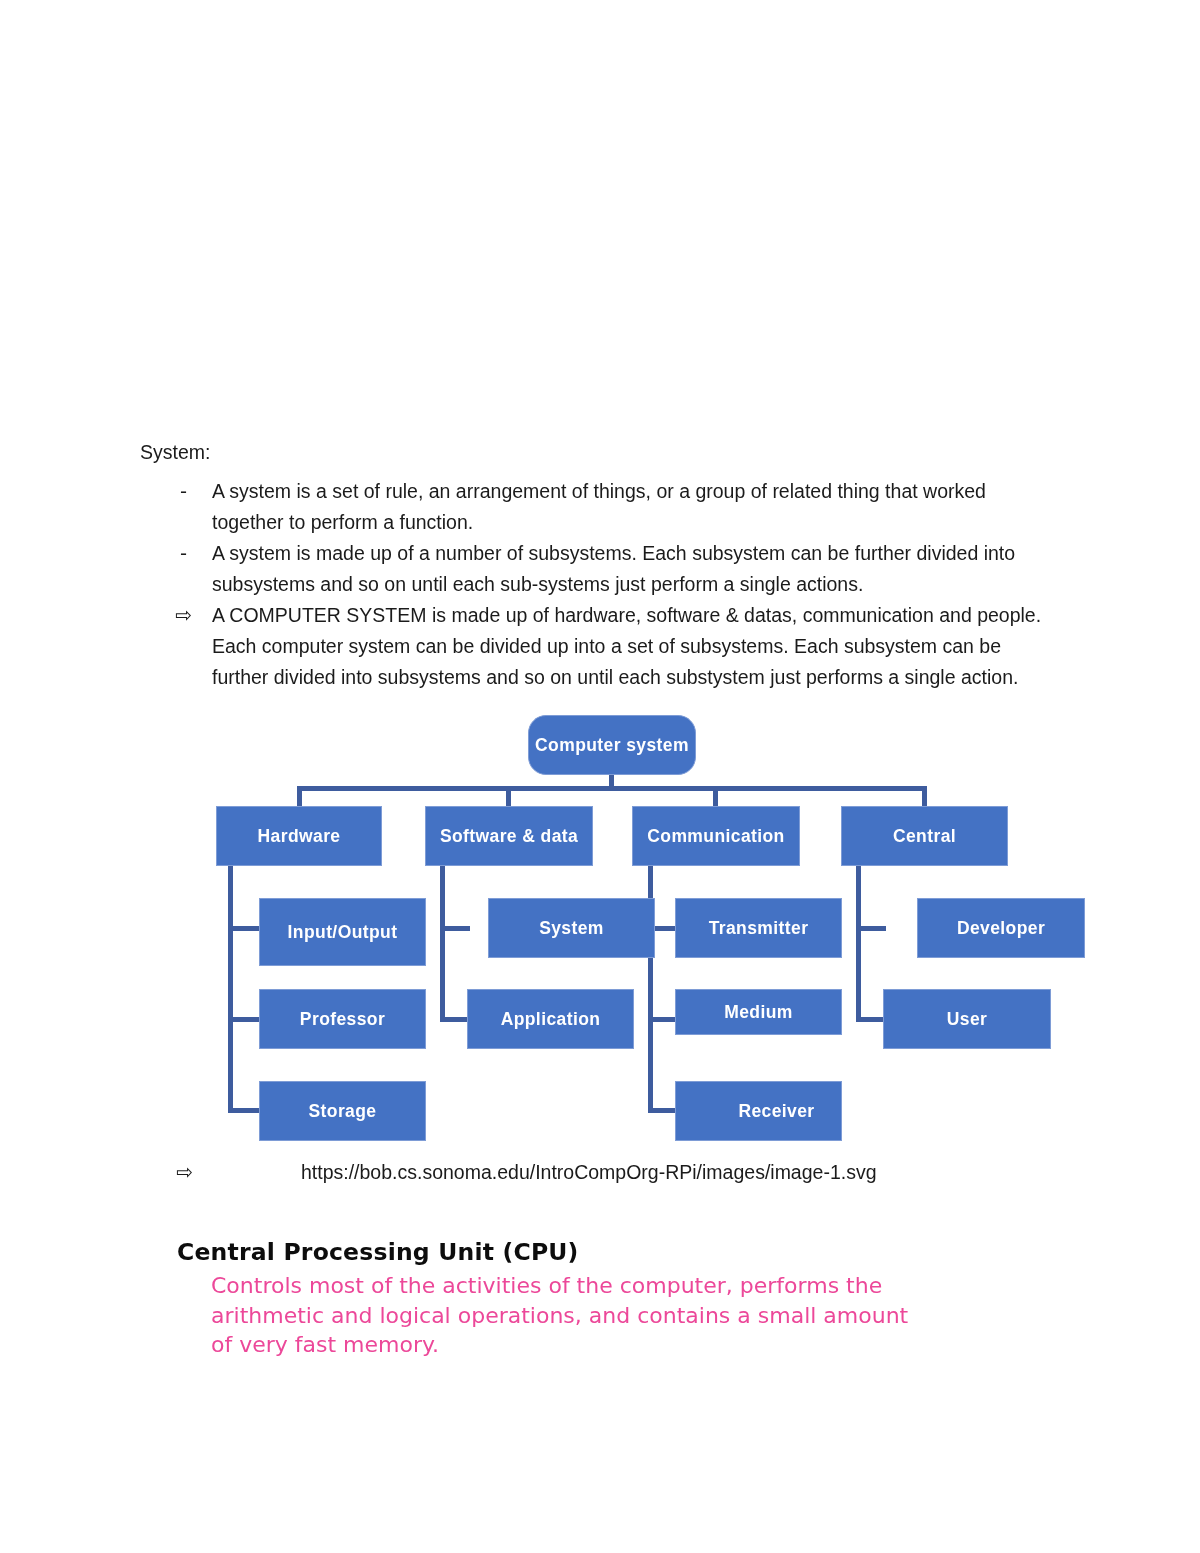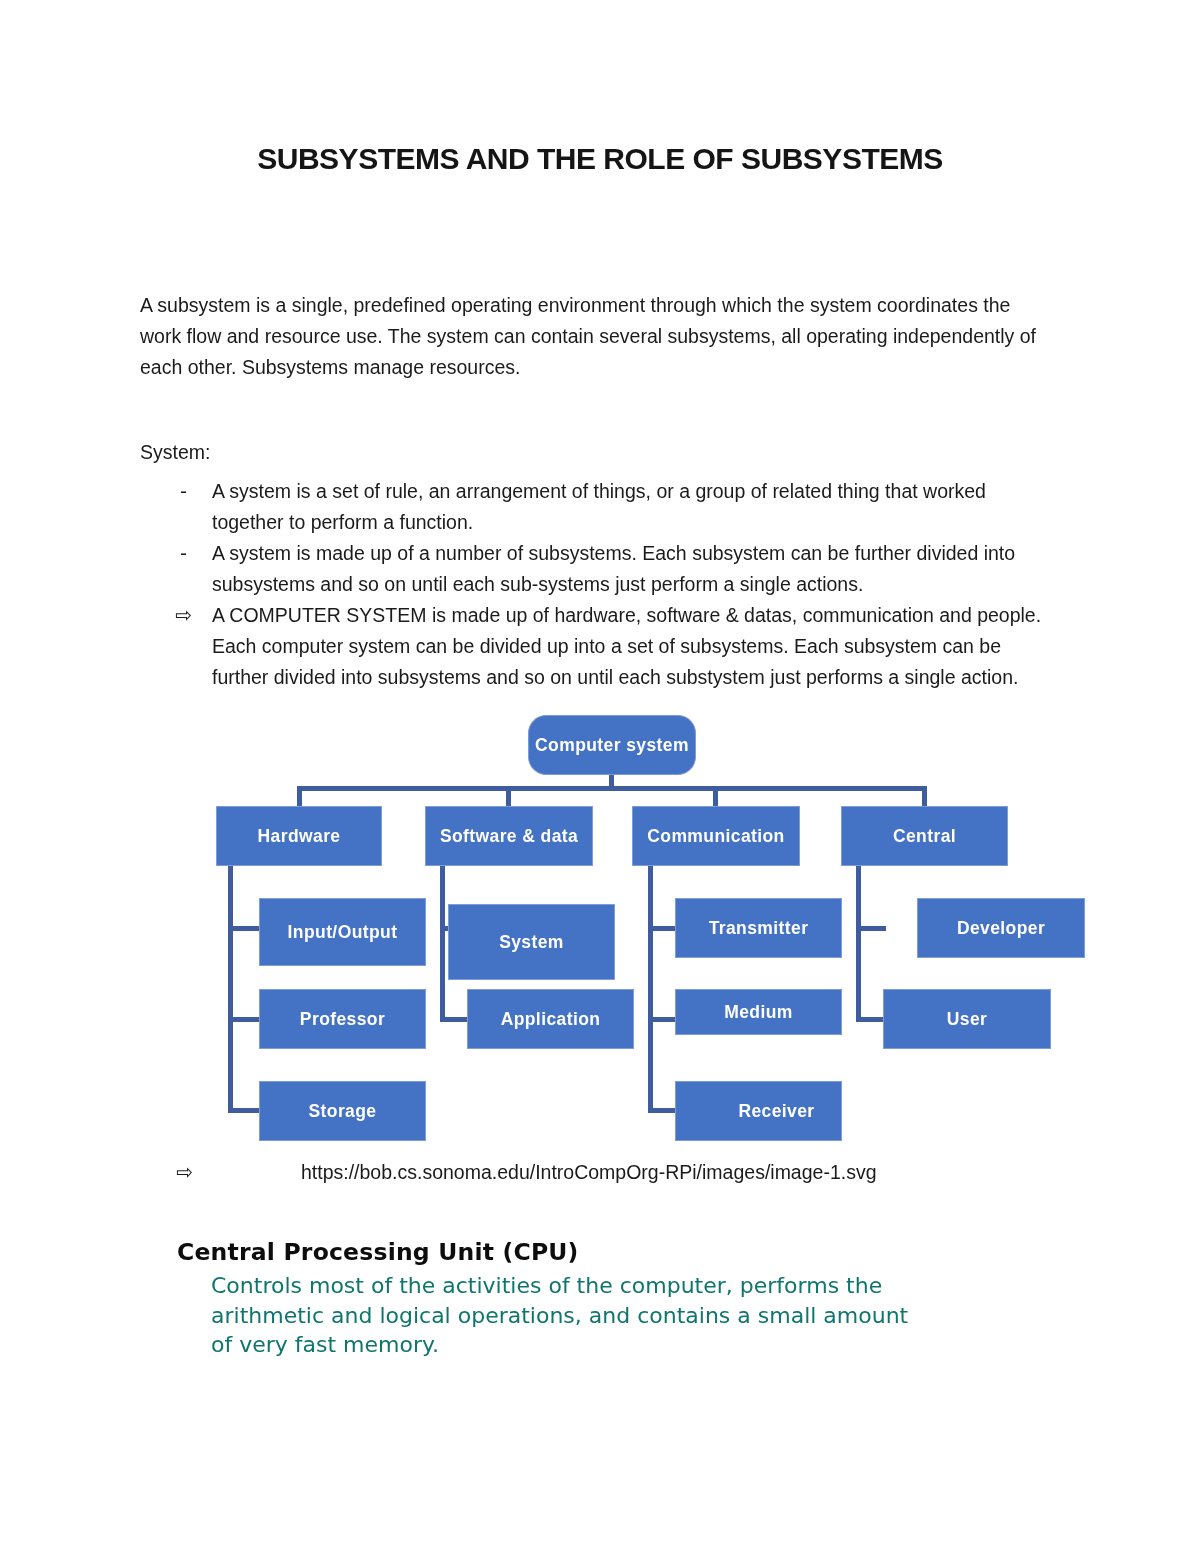--- a/index.html
+++ b/index.html
@@ -76,21 +76,21 @@
     text-align: center;
   }
   .conn { position: absolute; background: var(--conn); }
 
   #n-computer      { left: 528px; top: 715px; width: 168px; height: 60px; border-radius: 18px; }
   #n-hardware      { left: 216px; top: 806px; width: 166px; height: 60px; }
   #n-software      { left: 425px; top: 806px; width: 168px; height: 60px; }
   #n-communication { left: 632px; top: 806px; width: 168px; height: 60px; }
   #n-people        { left: 841px; top: 806px; width: 167px; height: 60px; }
   #n-io            { left: 259px; top: 898px;  width: 167px; height: 68px; }
-  #n-system        { left: 448px; top: 898px;  width: 167px; height: 76px; margin-top: 6px; }
+  #n-system        { left: 488px; top: 898px;  width: 167px; height: 60px; }
   #n-transmitter   { left: 675px; top: 898px;  width: 167px; height: 60px; }
   #n-developer     { left: 883px; top: 898px;  width: 168px; height: 60px; margin-left: 34px; }
   #n-professor     { left: 259px; top: 989px;  width: 167px; height: 60px; }
   #n-application   { left: 467px; top: 989px;  width: 167px; height: 60px; }
   #n-medium        { left: 675px; top: 989px;  width: 167px; height: 46px; }
   #n-user          { left: 883px; top: 989px;  width: 168px; height: 60px; }
   #n-storage       { left: 259px; top: 1081px; width: 167px; height: 60px; }
   #n-receiver      { left: 675px; top: 1081px; width: 167px; height: 60px; padding-left: 36px; }
 
   
@@ -119,33 +119,29 @@
     color: #0d0d0d;
   }
   .cpu-body {
     position: absolute;
     left: 211px; top: 1271px; width: 880px;
     margin: 0;
     font-family: "DejaVu Sans", sans-serif;
     font-size: 22px;
     line-height: 29.5px;
     white-space: pre-line;
-    color: #0f766e;
+    color: #ec4899;
   }
 </style>
 </head>
 <body>
 
 <div class="page">
 
-  <h1 class="doc-title">SUBSYSTEMS AND THE ROLE OF SUBSYSTEMS</h1>
-
-  <p class="intro">A subsystem is a single, predefined operating environment through which the system coordinates the
-work flow and resource use. The system can contain several subsystems, all operating independently of
-each other. Subsystems manage resources.</p>
+
 
   <p class="system-label">System:</p>
 
   <div class="bullet-list">
     <div class="bullet-item">
       <span class="bullet-marker">-</span>
       <span class="bullet-text">A system is a set of rule, an arrangement of things, or a group of related thing that worked
 together to perform a function.</span>
     </div>
     <div class="bullet-item">

